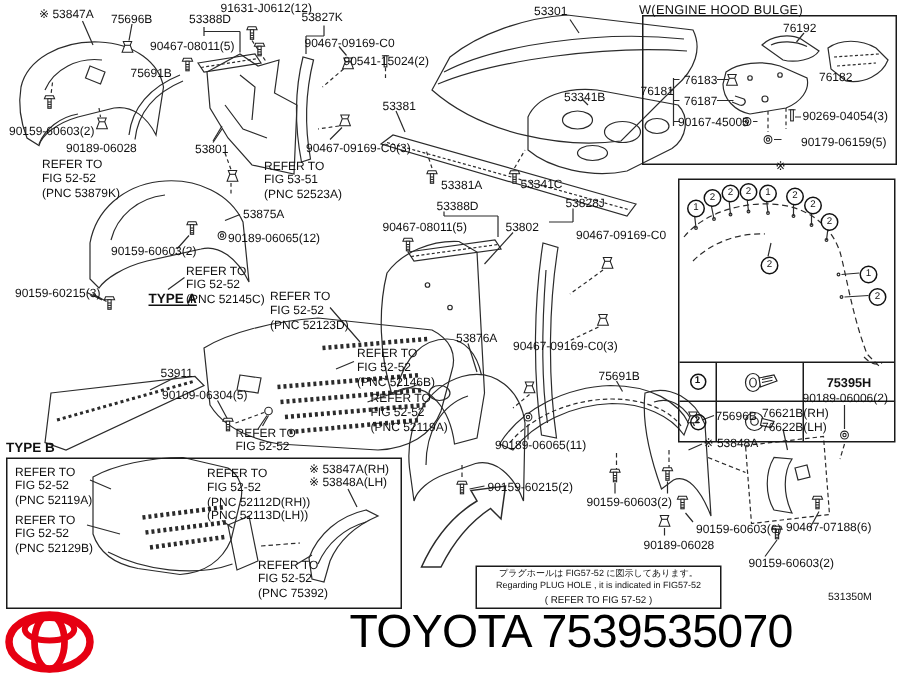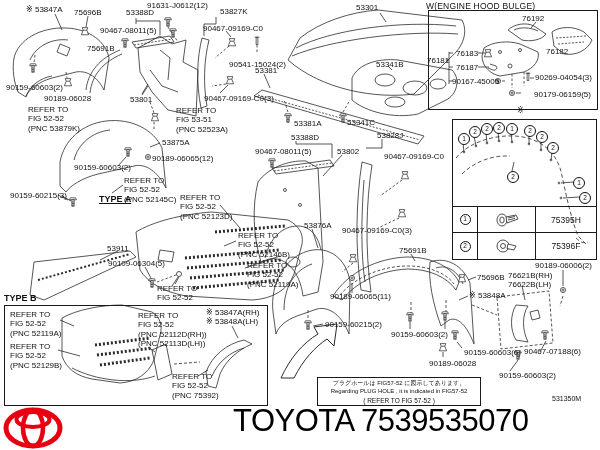--- a/index.html
+++ b/index.html
@@ -230,21 +230,21 @@
       <use href="#nut" x="512" y="93"></use>
       <use href="#screw" x="257" y="41"></use>
       <use href="#screw" x="528" y="77"></use>
     </g>
   </svg>
 
   <div class="box" style="left:428px;top:10px;width:170px;height:100px;"></div>
 
   <div class="box" style="left:4px;top:305px;width:264px;height:101px;"></div>
 
-  <div class="box" style="left:452px;top:119px;width:145px;height:141px;">
+  <div class="box" style="left:452px;top:119px;width:145px;height:176px;font-weight:bold;">
     <div class="legend-table">
       <div class="cell">
         <span class="circ">1</span>
       </div>
       <div class="cell">
         <svg width="26" height="16" viewBox="0 0 26 16">
           <g fill="#fff" stroke="#222" stroke-width="0.8">
             <ellipse cx="8" cy="8" rx="5" ry="6"></ellipse>
               <ellipse cx="8" cy="8" rx="2.2" ry="3"></ellipse>
             <path d="M12,5 L22,3 L24,7 L13,11 Z"></path>
@@ -259,23 +259,20 @@
         <span class="circ">2</span>
       </div>
       <div class="cell bot">
         <svg width="26" height="16" viewBox="0 0 26 16">
           <g fill="#fff" stroke="#222" stroke-width="0.8">
             <circle cx="9" cy="8" r="6"></circle>
               <circle cx="9" cy="8" r="2.5"></circle>
             <path d="M14,6 L22,8 L20,12 L13,10.5 Z"></path>
           </g>
         </svg>
-      </div>
-      <div class="cell bot last">
-        <span>75396F</span>
       </div>
     </div>
   </div>
 
   <div class="note">
     <p>プラグホールは FIG57-52 に図示してあります。</p>
     <p>Regarding PLUG HOLE , it is indicated in FIG57-52</p>
     <p class="ref">(  REFER TO FIG 57-52  )</p>
   </div>
 
@@ -285,23 +282,23 @@
       <div class="lbl" style="left: 126px; top: 8px;">53388D</div>
       <div class="lbl" style="left: 147px; top: 1px;">91631-J0612(12)</div>
       <div class="lbl" style="left: 100px; top: 26px;">90467-08011(5)</div>
       <div class="lbl" style="left: 87px; top: 44px;">75691B</div>
       <div class="lbl" style="left: 6px; top: 83px;">90159-60603(2)</div>
       <div class="lbl" style="left: 44px; top: 94px;">90189-06028</div>
       <div class="lbl" style="left: 130px; top: 95px;">53801</div>
       <div class="lbl" style="left: 28px; top: 105px;">REFER TO
 FIG 52-52
 (PNC 53879K)</div>
-      <div class="lbl" style="left: 201px; top: 7px; margin-left: 19px;">53827K</div>
+      <div class="lbl" style="left: 201px; top: 7px;">53827K</div>
       <div class="lbl" style="left: 203px; top: 24px;">90467-09169-C0</div>
-      <div class="lbl" style="left: 219px; top: 60px; padding-left: 10px;">90541-15024(2)</div>
+      <div class="lbl" style="left: 219px; top: 36px; padding-left: 10px;">90541-15024(2)</div>
       <div class="lbl" style="left: 255px; top: 66px;">53381</div>
       <div class="lbl" style="left: 356px; top: 3px;">53301</div>
       <div class="lbl" style="left: 376px; top: 60px;">53341B</div>
       <div class="lbl" style="left: 204px; top: 94px;">90467-09169-C0(3)</div>
       <div class="lbl" style="left: 176px; top: 106px;">REFER TO
 FIG 53-51
 (PNC 52523A)</div>
       <div class="lbl hdr" style="left: 426px; top: 1px;">W(ENGINE HOOD BULGE)</div>
       <div class="lbl" style="left: 522px; top: 14px;">76192</div>
       <div class="lbl" style="left: 546px; top: 47px;">76182</div>

